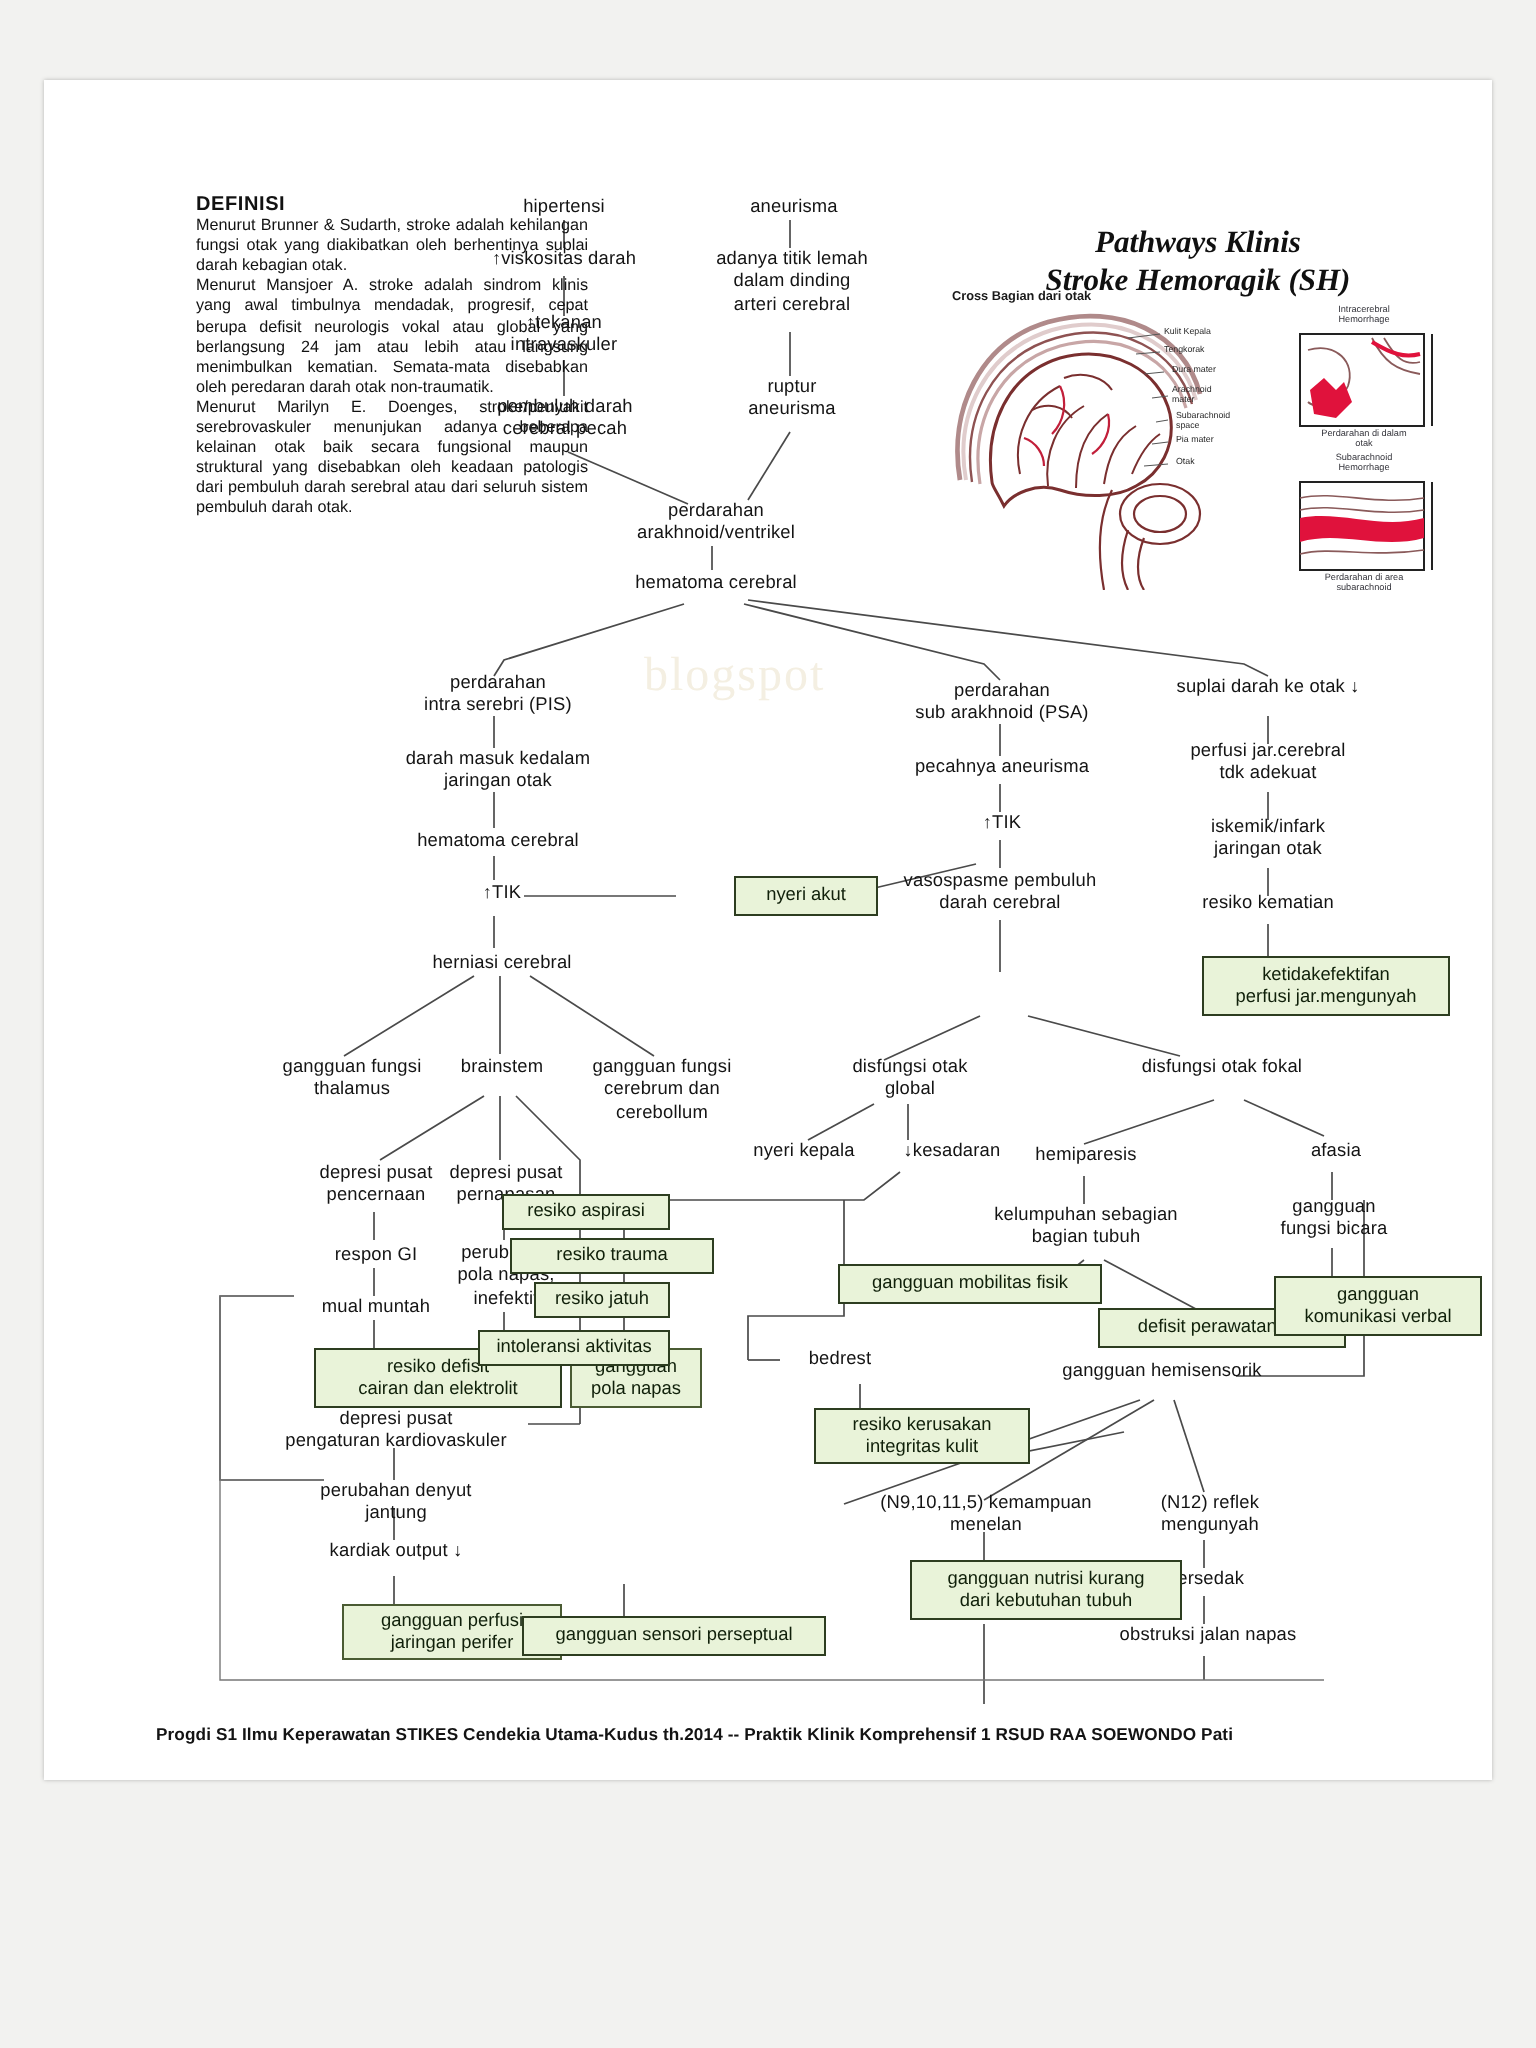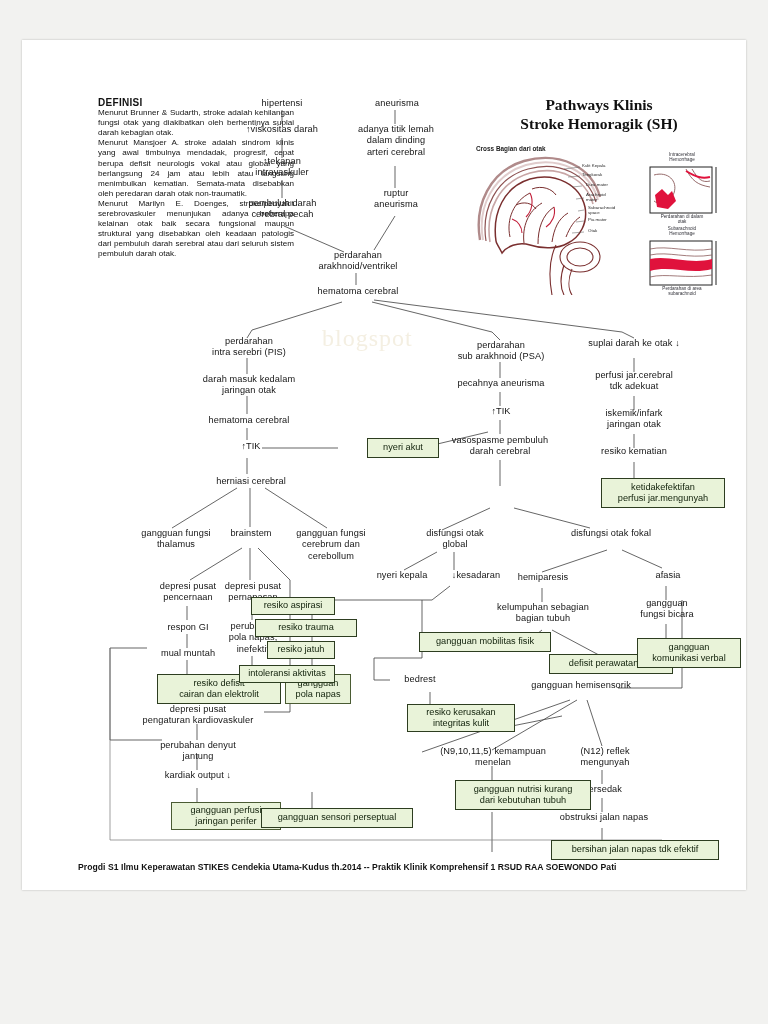--- a/index.html
+++ b/index.html
@@ -54,25 +54,25 @@
     width:196px;
     font-size:8.1px;
     line-height:10.1px;
     color:#121212;
     text-align:justify;
   }
   #definisi .hd{font-weight:bold;font-size:10px;letter-spacing:.3px;}
   
   #title{
     position:absolute;
-    left:452px;top:55px;
+    left:452px;top:72px;
     width:250px;
     text-align:center;
     font-family:"Liberation Serif", serif;
-    font-weight:bold;
+    font-style:italic;font-weight:bold;
     font-size:15.5px;line-height:19px;
     color:#101010;
   }
   
   #brainfig{
     position:absolute;
     left:450px;top:105px;
     width:250px;height:150px;
   }
   #brainfig .cap{
@@ -427,18 +427,17 @@
 
     <div class="dx" style="left:368px;top:592px;width:132px;height:20px;">gangguan mobilitas fisik</div>
     <div class="dx" style="left:498px;top:614px;width:124px;height:20px;">defisit perawatan diri</div>
     <div class="dx" style="left:586px;top:598px;width:104px;height:30px;">gangguan
 komunikasi verbal</div>
     <div class="dx" style="left:356px;top:664px;width:108px;height:28px;">resiko kerusakan
 integritas kulit</div>
     <div class="dx" style="left:404px;top:740px;width:136px;height:30px;">gangguan nutrisi kurang
 dari kebutuhan tubuh</div>
     <div class="dx" style="left:210px;top:768px;width:152px;height:20px;">gangguan sensori perseptual</div>
-    <div class="dx" style="left:500px;top:800px;width:168px;height:20px;">bersihan jalan napas tdk efektif</div>
 
   </div>
 
   <div id="footer">Progdi S1 Ilmu Keperawatan STIKES Cendekia Utama-Kudus th.2014 -- Praktik Klinik Komprehensif 1 RSUD RAA SOEWONDO Pati</div>
 </div>
 
 </body></html>

